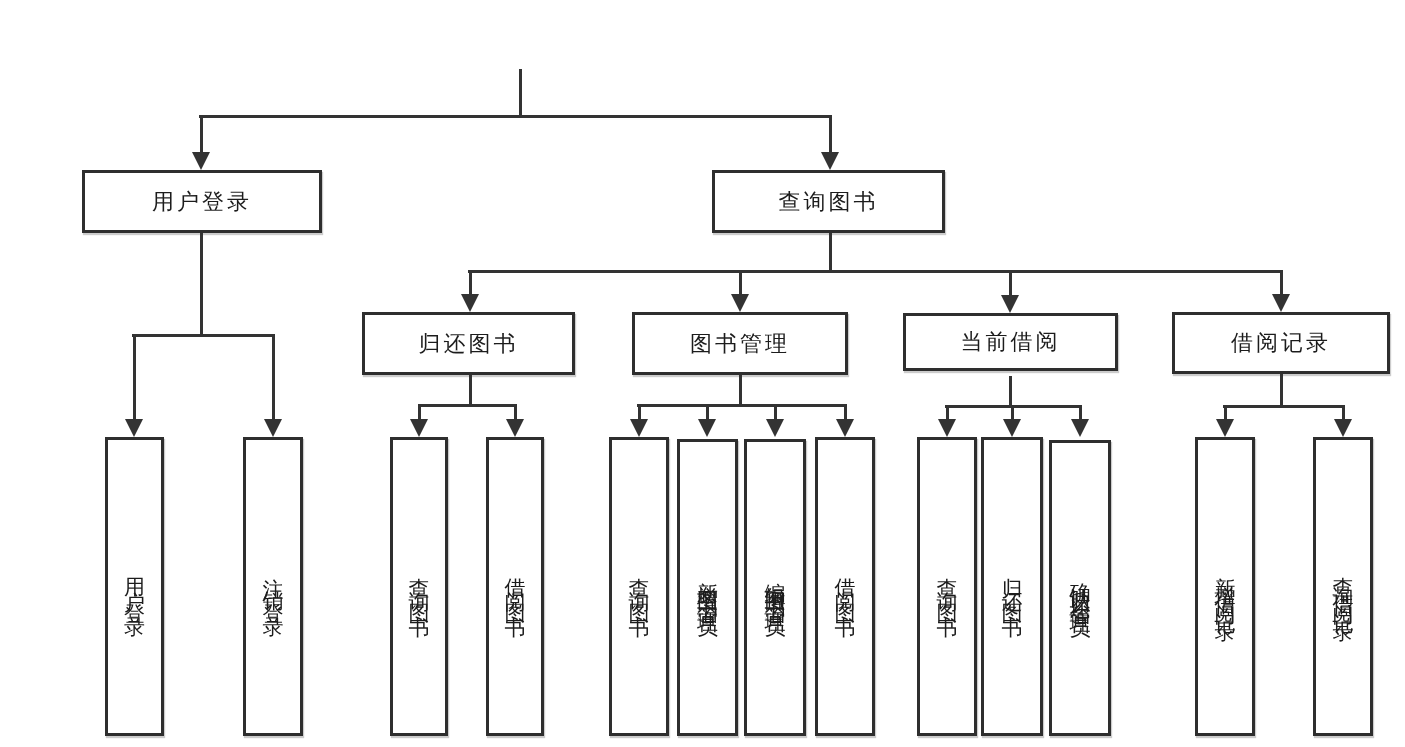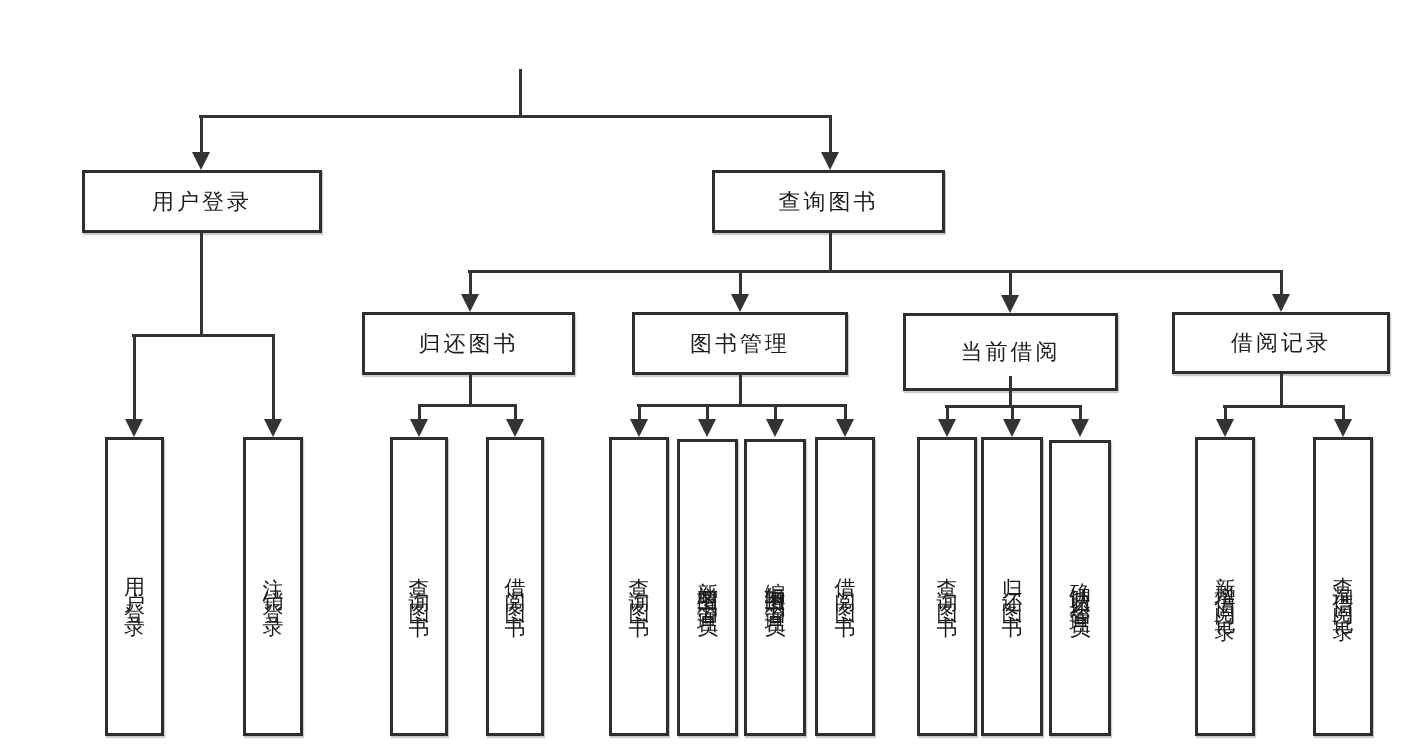--- a/index.html
+++ b/index.html
@@ -120,21 +120,21 @@
     <div class="vline" style="left:1280px;top:270px;height:28px"></div>
     <div class="arrow" style="left:1272px;top:294px"></div>
   </div>
 
   <div class="box" style="left:362px;top:312px;width:213px;height:63px">
     <span>归还图书</span>
   </div>
   <div class="box" style="left:632px;top:312px;width:216px;height:63px">
     <span>图书管理</span>
   </div>
-  <div class="box" style="left:903px;top:313px;width:215px;height:78px">
+  <div class="box" style="left:903px;top:313px;width:215px;height:58px">
     <span>当前借阅</span>
   </div>
   <div class="box" style="left:1172px;top:312px;width:218px;height:62px">
     <span>借阅记录</span>
   </div>
 
   <div>
     <div class="vline" style="left:469px;top:375px;height:32px"></div>
     <div class="hline" style="left:418px;top:404px;width:99px"></div>
     <div class="vline" style="left:418px;top:404px;height:18px"></div>

